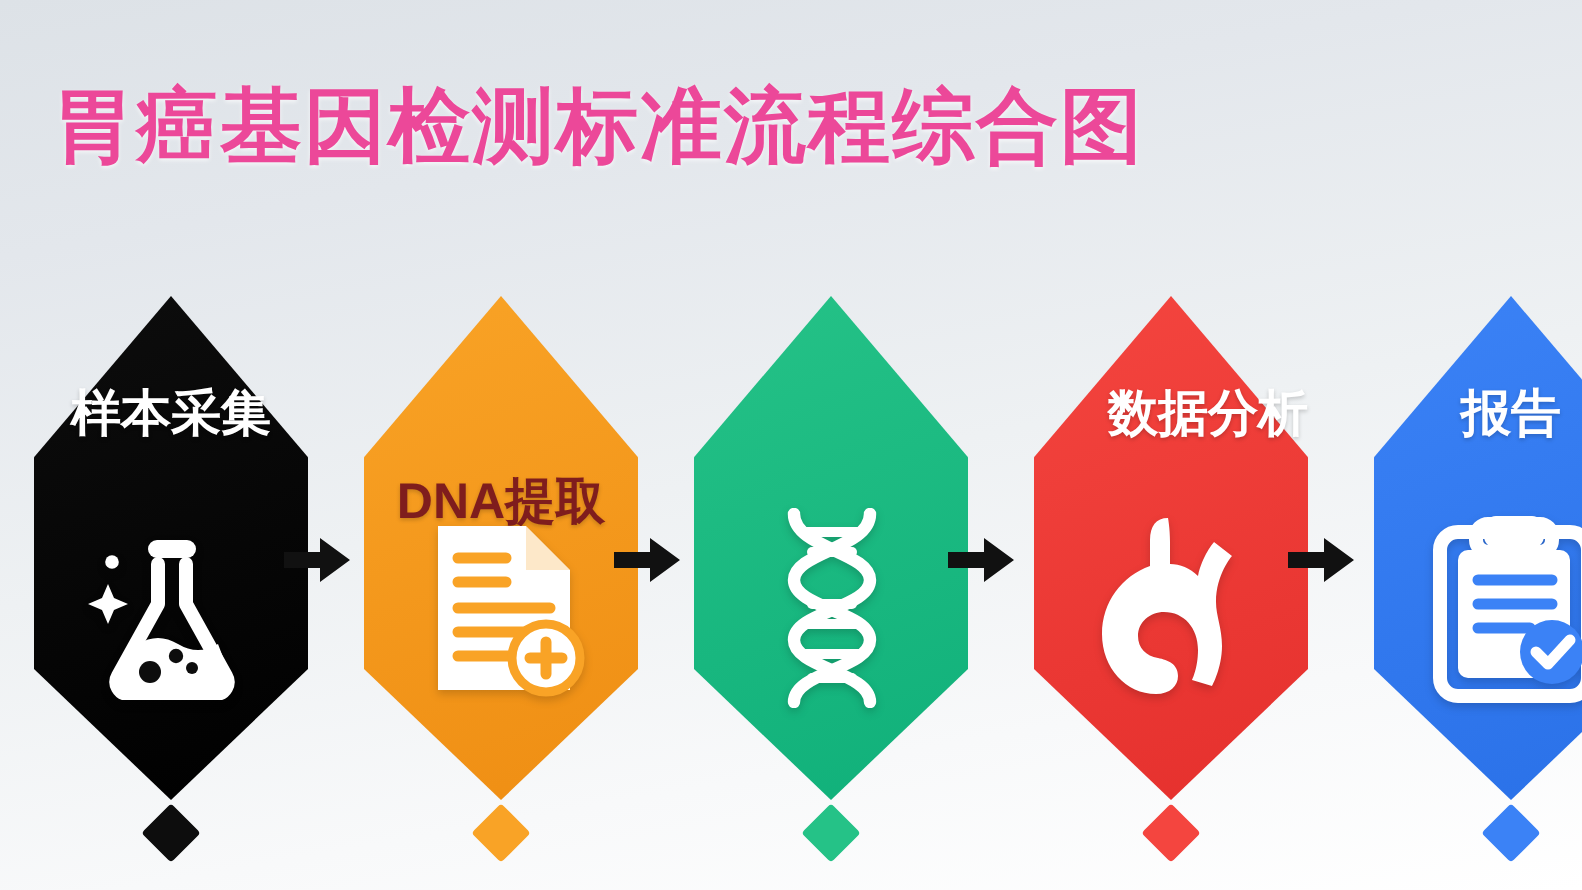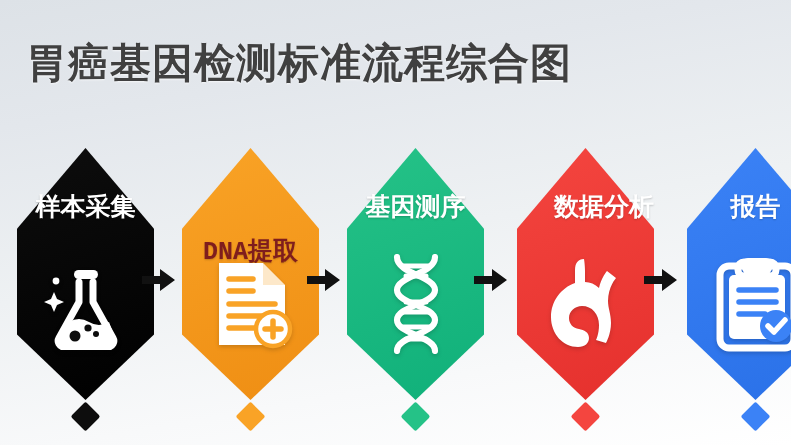--- a/index.html
+++ b/index.html
@@ -9,21 +9,21 @@
     background:linear-gradient(170deg,#dde2e7 0%,#e3e7ec 22%,#eef1f3 52%,#f8f9fa 78%,#ffffff 100%);
     position:relative;
   }
 
   
   #title {
     position:absolute;
     left:26px; top:36px;
     font-size:41px;
     font-weight:bold;
-    color:#404040;
+    color:#ec4899;
     letter-spacing:1px;
     white-space:nowrap;
     text-shadow:0 1px 2px rgba(255,255,255,.7);
   }
 
   
   #flow {
     position:absolute;
     left:0; top:142px;
     width:791px; height:292px;
@@ -53,21 +53,20 @@
     top:48px;
     width:137px;
     text-align:center;
     font-size:25px;
     font-weight:bold;
     color:#ffffff;
     white-space:nowrap;
     text-shadow:0 1px 2px rgba(0,0,0,.20);
     z-index:4;
     pointer-events:none;
-    font-family:Liberation Mono, monospace;
   }
 
   .iconwrap {
     position:absolute;
     top:104px;
     width:137px;
     height:115px;
     display:flex;
     align-items:center;
     justify-content:center;
@@ -148,21 +147,20 @@
           <line x1="66" y1="64" x2="66" y2="80"></line>
           <line x1="58" y1="72" x2="74" y2="72"></line>
         </g>
       </svg>
     </div>
     <div class="diamond" style="background: rgb(249, 163, 38);"></div>
   </div>
 
   <div class="node" id="node-2">
     <div class="shape" style="background: linear-gradient(160deg, rgb(37, 194, 135) 0%, rgb(16, 176, 122) 100%);"></div>
-    <div class="label" style="color: rgb(255, 255, 255);">基因测序</div>
     <div class="iconwrap">
       <svg width="62" height="100" viewBox="0 0 62 100">
         <g fill="none" stroke="#ffffff" stroke-width="6.2" stroke-linecap="round">
           <path d="M12 3 C12 20 50 22 50 36 C50 50 12 52 12 66 C12 80 50 82 50 97"></path>
           <path d="M50 3 C50 20 12 22 12 36 C12 50 50 52 50 66 C50 80 12 82 12 97"></path>
         </g>
         <g stroke="#ffffff" stroke-width="5" stroke-linecap="round">
           <line x1="17" y1="12" x2="45" y2="12"></line>
           <line x1="21" y1="22" x2="41" y2="22"></line>
           <line x1="21" y1="48" x2="41" y2="48"></line>

